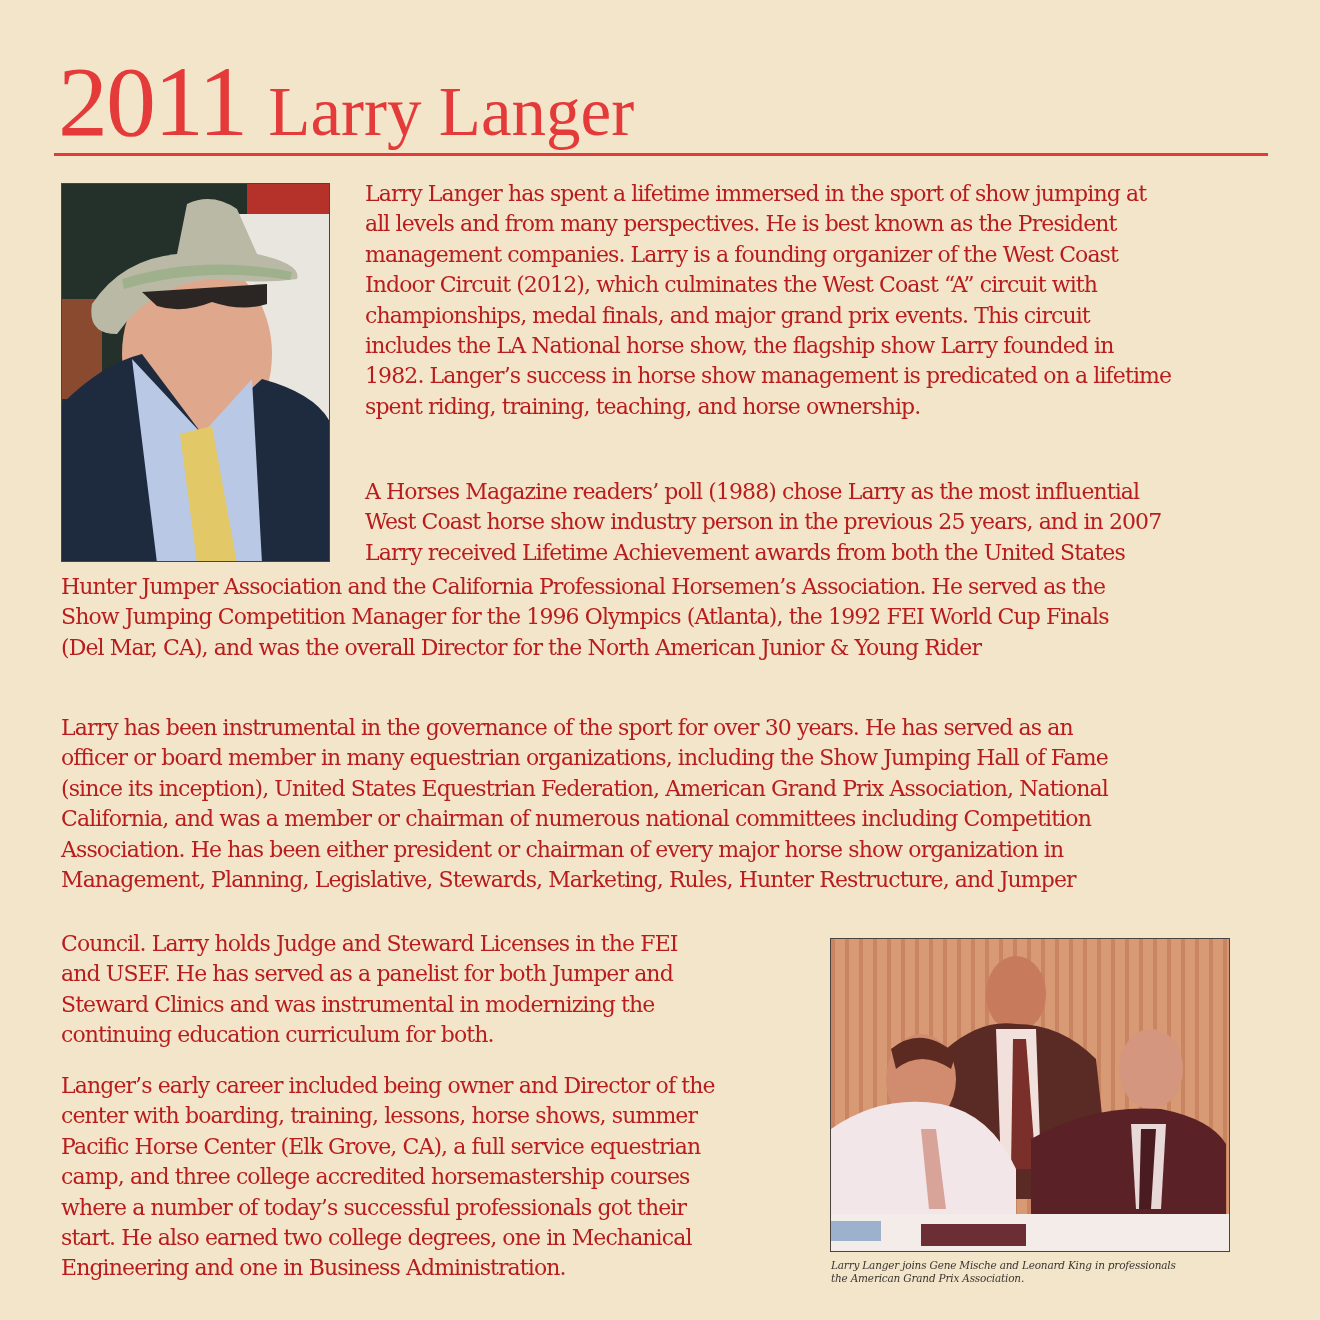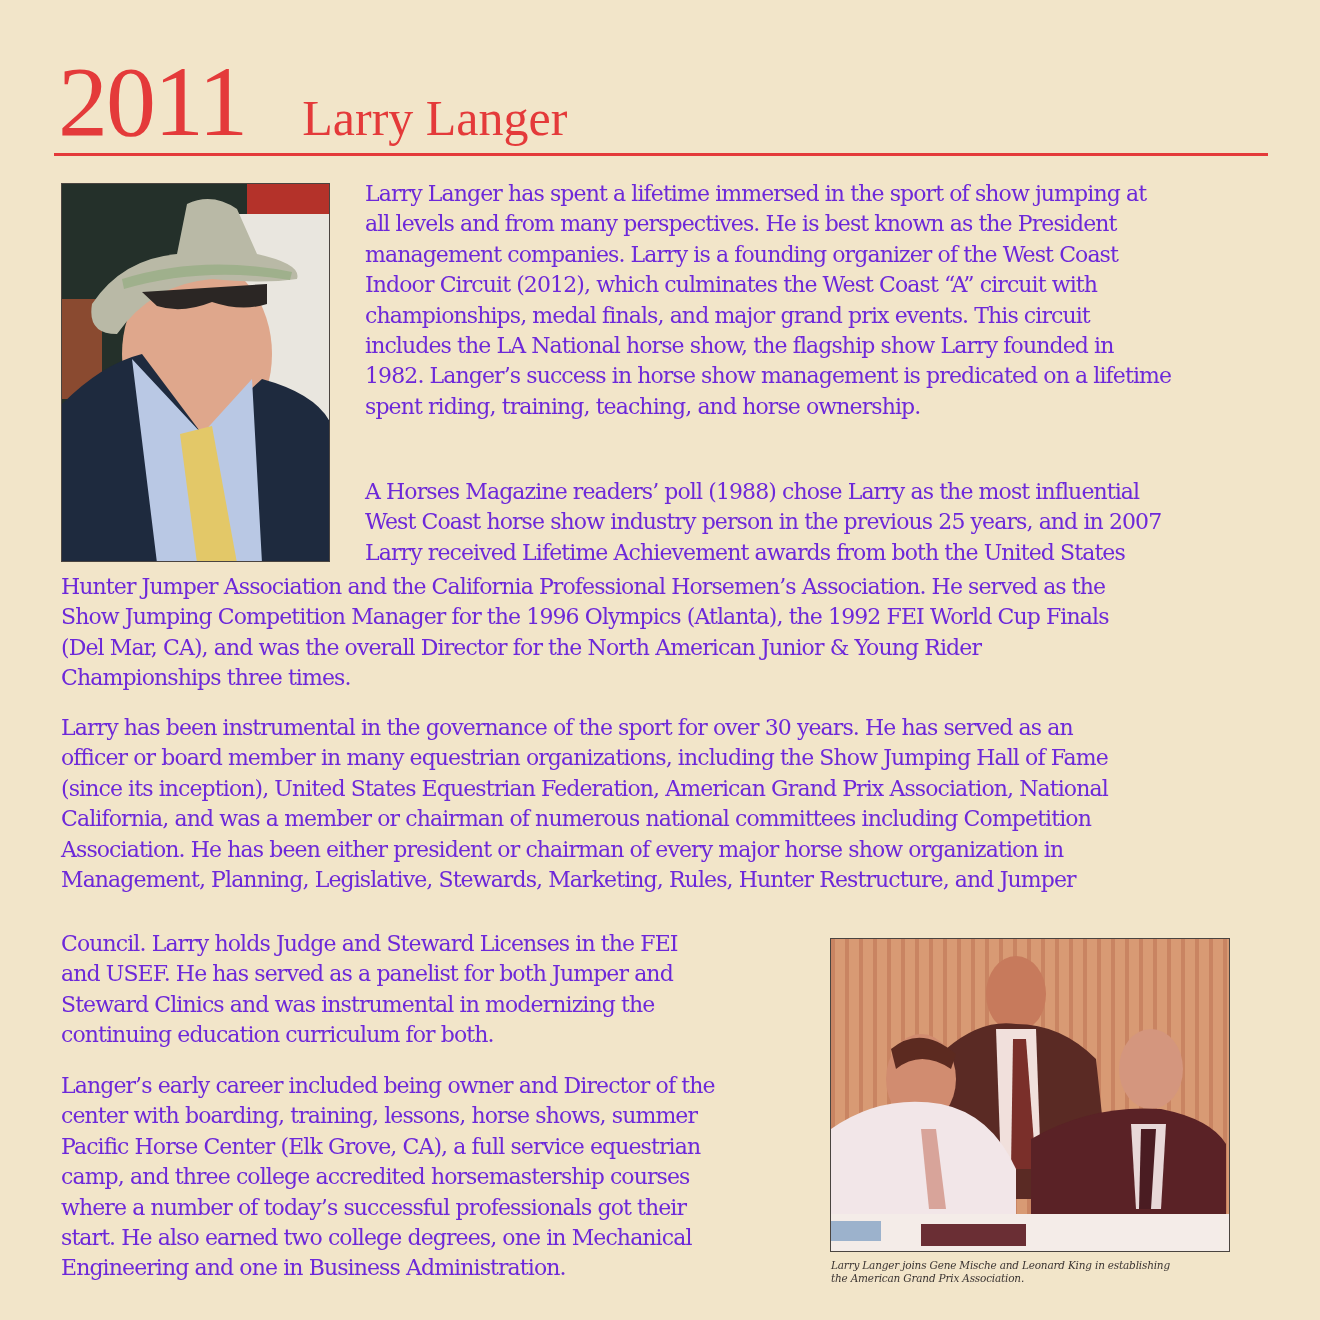--- a/index.html
+++ b/index.html
@@ -10,34 +10,34 @@
       font-family: "DejaVu Serif", serif;
       color: #3b3432;
     }
     .title {
       position: absolute; left: 58px; top: 52px;
       color: #e43a3a;
       font-family: "Liberation Serif", serif;
       white-space: nowrap;
     }
     .title .year { font-size: 100px; line-height: 100px; letter-spacing: -2px; }
-    .title .name { font-size: 50px; line-height: 100px; margin-left: 56px; }
+    .title .name { font-size: 69px; line-height: 100px; margin-left: 22px; }
     .rule {
       position: absolute; left: 54px; top: 153px; width: 1214px; height: 3px;
       background: #e43a3a;
     }
     .photo {
       position: absolute; border: 1.5px solid #4a4440; box-sizing: border-box; overflow: hidden;
     }
     .photo1 { left: 61px; top: 183px; width: 269px; height: 379px; background: #1e2838; }
     .photo2 { left: 830px; top: 938px; width: 400px; height: 314px; background: #d59a76; }
     .txt {
       position: absolute; font-size: 22px; line-height: 30.4px;
       font-family: "DejaVu Serif", serif; letter-spacing: -0.9px;
-      color: #6d28d9; white-space: nowrap;
+      color: #b91c1c; white-space: nowrap;
     }
     .txt div { height: 30.4px; }
     .caption {
       position: absolute; left: 831px; top: 1259px;
       font-size: 10.5px; line-height: 13px; font-style: italic;
       font-family: "DejaVu Serif", serif; color: #3b3432; letter-spacing: -0.2px;
       white-space: nowrap;
     }
   </style>
 </head>
@@ -78,21 +78,20 @@
 <div class="txt" style="left:365px; top:477px;">
   <div>A Horses Magazine readers’ poll (1988) chose Larry as the most influential</div>
   <div>West Coast horse show industry person in the previous 25 years, and in 2007</div>
   <div>Larry received Lifetime Achievement awards from both the United States</div>
 </div>
 
 <div class="txt" style="left:61px; top:572px;">
   <div>Hunter Jumper Association and the California Professional Horsemen’s Association.  He served as the</div>
   <div>Show Jumping Competition Manager for the 1996 Olympics (Atlanta), the 1992 FEI World Cup Finals</div>
   <div>(Del Mar, CA), and was the overall Director for the North American Junior &amp; Young Rider</div>
-  <div>Championships three times.</div>
 </div>
 
 <div class="txt" style="left:61px; top:713px;">
   <div>Larry has been instrumental in the governance of the sport for over 30 years. He has served as an</div>
   <div>officer or board member in many equestrian organizations, including the Show Jumping Hall of Fame</div>
   <div>(since its inception), United States Equestrian Federation, American Grand Prix Association, National</div>
   <div>California, and was a member or chairman of numerous national committees including Competition</div>
   <div>Association.  He has been either president or chairman of every major horse show organization in</div>
   <div>Management, Planning, Legislative, Stewards, Marketing, Rules, Hunter Restructure, and Jumper</div>
 </div>
@@ -139,15 +138,15 @@
     <path d="M0 190 Q50 155 110 165 Q160 175 185 230 L185 290 L0 290 Z" fill="#f2e6e8"></path>
     <path d="M90 190 L105 190 L115 270 L98 270 Z" fill="#d8a49a"></path>
 
     <rect x="0" y="275" width="400" height="39" fill="#f4ece8"></rect>
     <rect x="90" y="285" width="105" height="22" fill="#6a2e34"></rect>
     <rect x="0" y="282" width="50" height="20" fill="#9cb2cc"></rect>
   </svg>
 </div>
 
 <div class="caption">
-  <div>Larry Langer joins Gene Mische and Leonard King in establishing</div>
+  <div>Larry Langer joins Gene Mische and Leonard King in professionals</div>
   <div>the American Grand Prix Association.</div>
 </div>
 
 </body></html>

